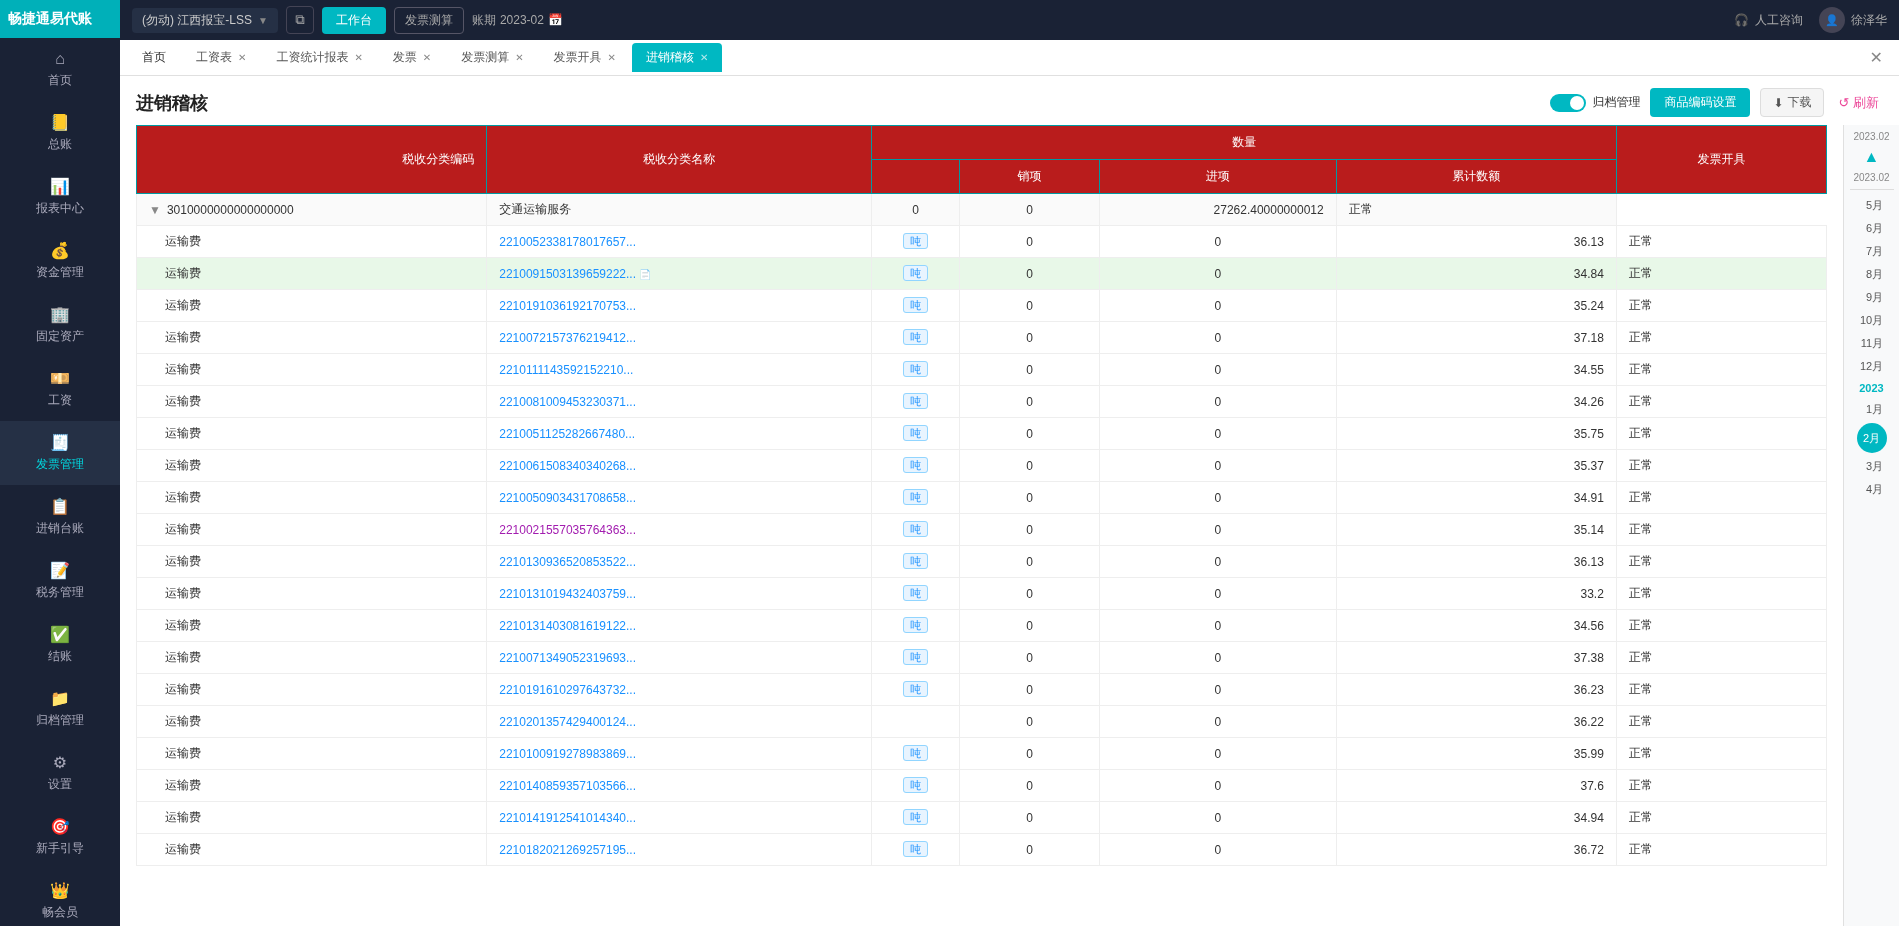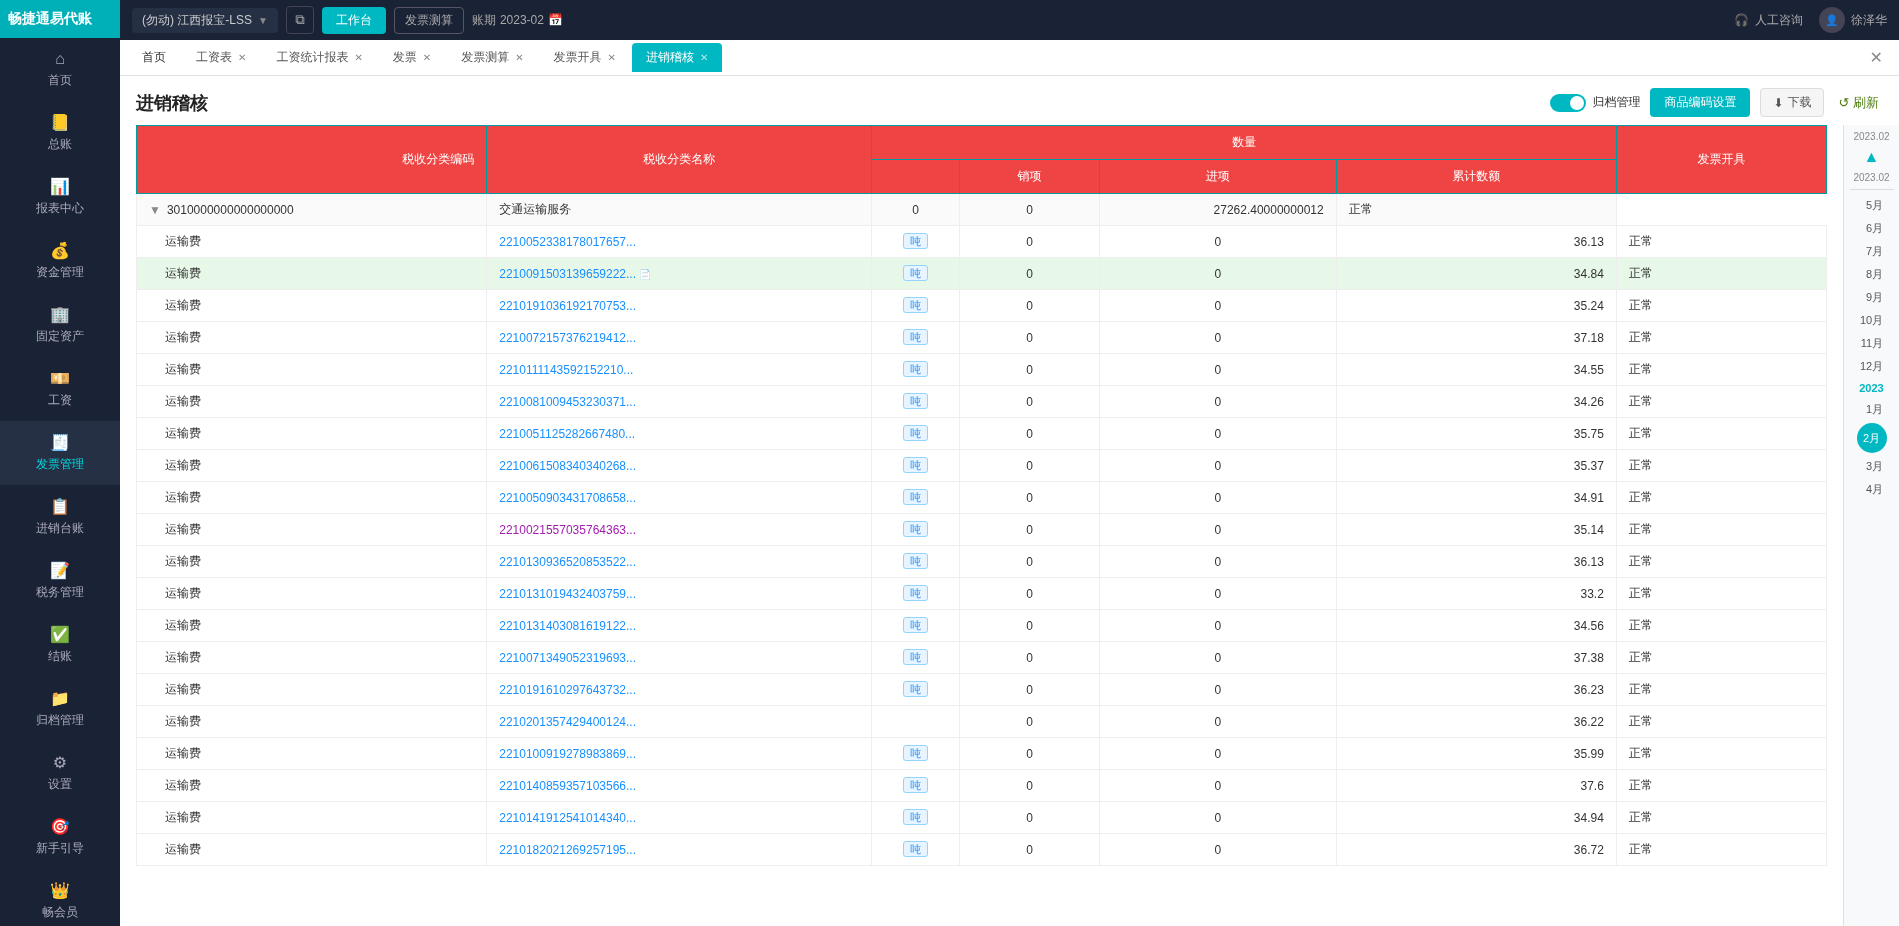--- a/index.html
+++ b/index.html
@@ -211,21 +211,21 @@
       border-radius: 4px;
       cursor: pointer;
       font-size: 12px;
       display: flex;
       align-items: center;
       gap: 4px;
     }
     .btn-icon {
       background: transparent;
       border: none;
-      color: #4d7c0f;
+      color: #ec4899;
       cursor: pointer;
       font-size: 13px;
       padding: 4px;
     }
     .close-btn {
       background: transparent;
       border: none;
       color: #888;
       cursor: pointer;
       font-size: 16px;
@@ -237,21 +237,21 @@
       flex: 1;
       overflow: auto;
       padding: 0 16px 16px;
     }
     .data-table {
       width: 100%;
       border-collapse: collapse;
       font-size: 12px;
     }
     .data-table thead tr th {
-      background: #ef4444;
+      background: #b91c1c;
       color: white;
       padding: 8px 12px;
       text-align: center;
       border: 1px solid #009aa3;
       white-space: nowrap;
       font-weight: normal;
     }
     .data-table tbody tr {
       border-bottom: 1px solid #eee;
     }

